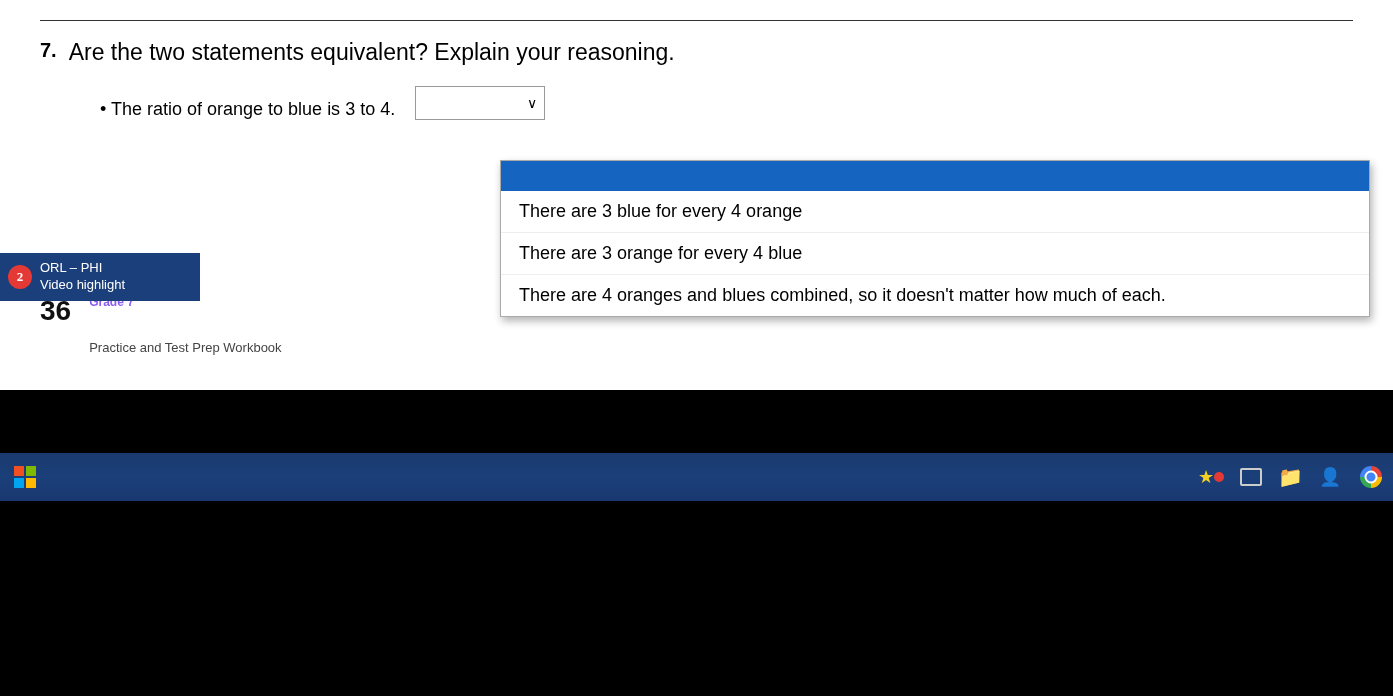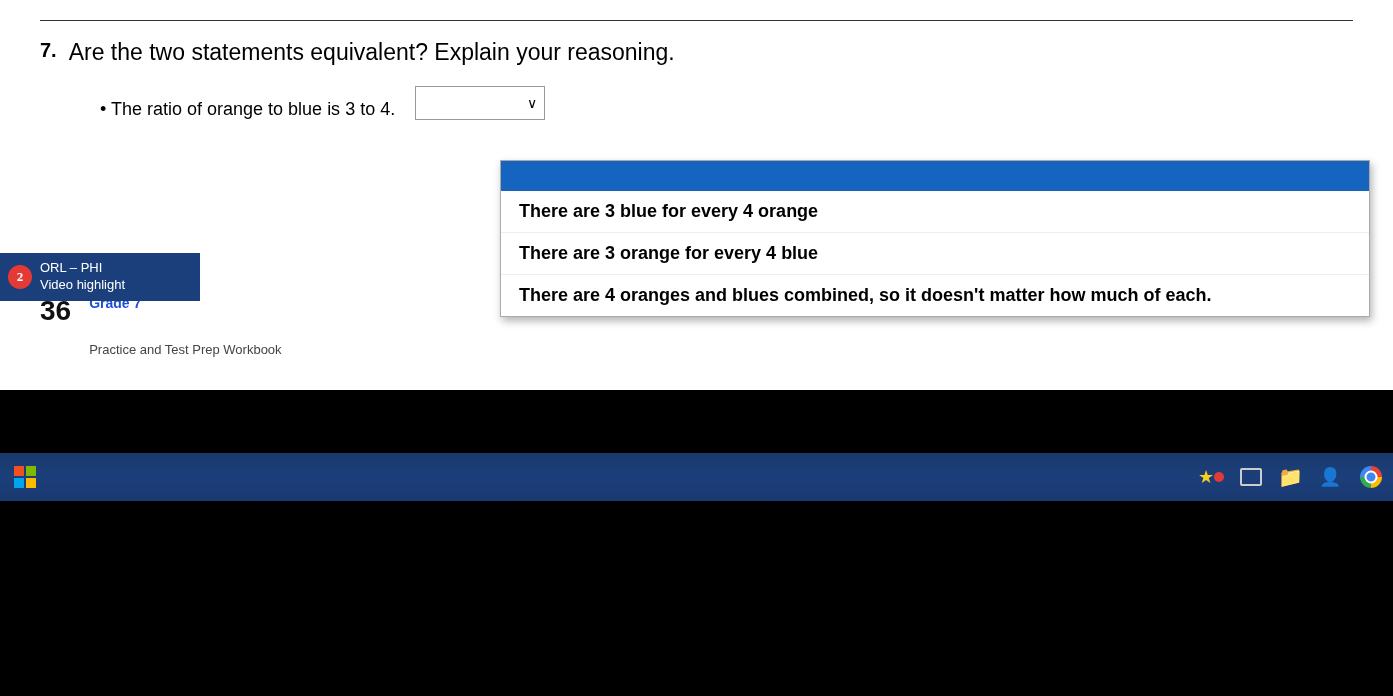--- a/index.html
+++ b/index.html
@@ -137,21 +137,20 @@
       width: 100%;
     }
 
     .dropdown-option {
       padding: 10px 18px;
       font-size: 18px;
       font-family: Arial, sans-serif;
       cursor: pointer;
       border-bottom: 1px solid #eee;
       background: #fff;
-      font-weight: bold;
     }
 
     .dropdown-option:last-child {
       border-bottom: none;
     }
 
     
     .grade-info {
       position: absolute;
       top: 295px;
@@ -167,23 +166,23 @@
       margin-right: 18px;
       color: #111;
     }
 
     .grade-text {
       display: flex;
       flex-direction: column;
     }
 
     .grade-title {
-      font-size: 14px;
+      font-size: 12px;
       font-weight: bold;
-      color: #1d4ed8;
+      color: #8b5cf6;
     }
 
     .grade-subtitle {
       font-size: 13px;
       color: #444;
       margin-top: 31px;
     }
 
     
     .taskbar {

